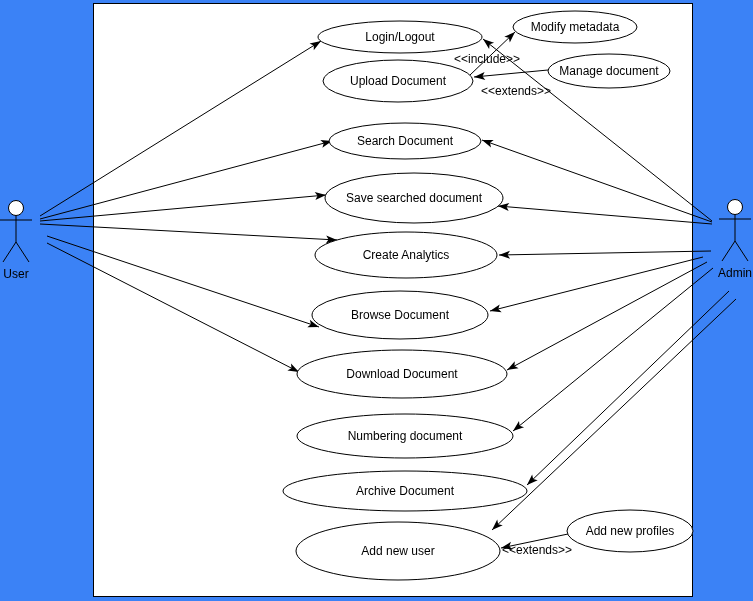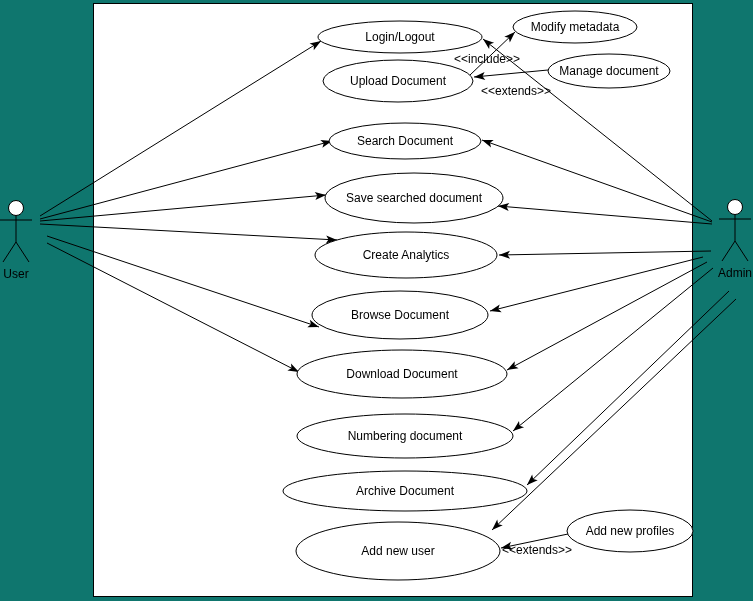--- a/index.html
+++ b/index.html
@@ -1,16 +1,16 @@
 <!DOCTYPE html>
 <html><head>
 <meta charset="utf-8">
 <style>
   html,body{margin:0;padding:0;background:#ffffff;}
-  #stage{position:relative;width:753px;height:601px;background:#0f766e;overflow:hidden;
+  #stage{position:relative;width:753px;height:601px;background:#3b82f6;overflow:hidden;
          font-family:"Liberation Sans", sans-serif;}
   svg{display:block}
   .shape{fill:#ffffff;stroke:#000000;stroke-width:1;}
   .wire{stroke:#000000;stroke-width:1;fill:none;}
   .lbl{font-family:"Liberation Sans", sans-serif;font-size:12px;fill:#000000;text-anchor:middle;}
 </style>
 </head>
 <body>
 
 <div id="stage">

